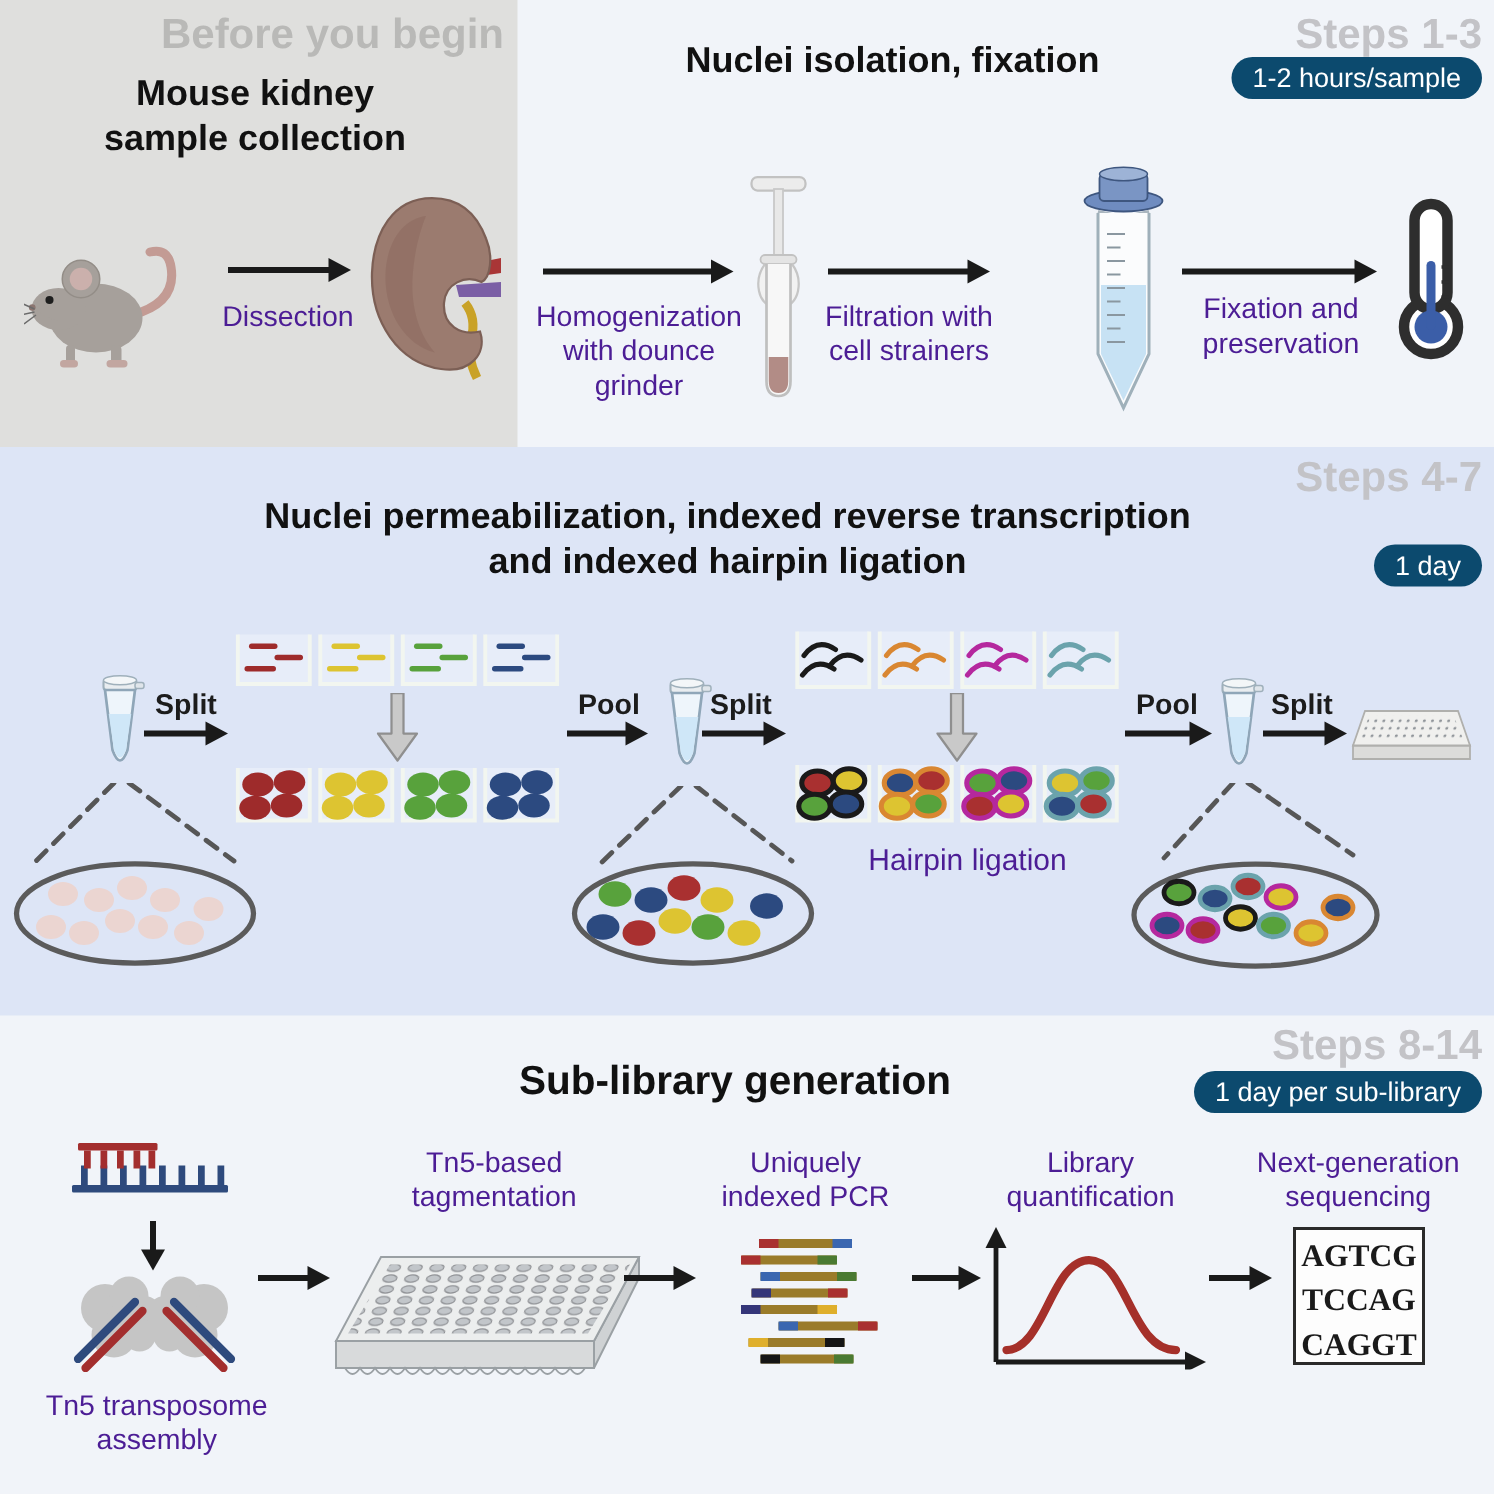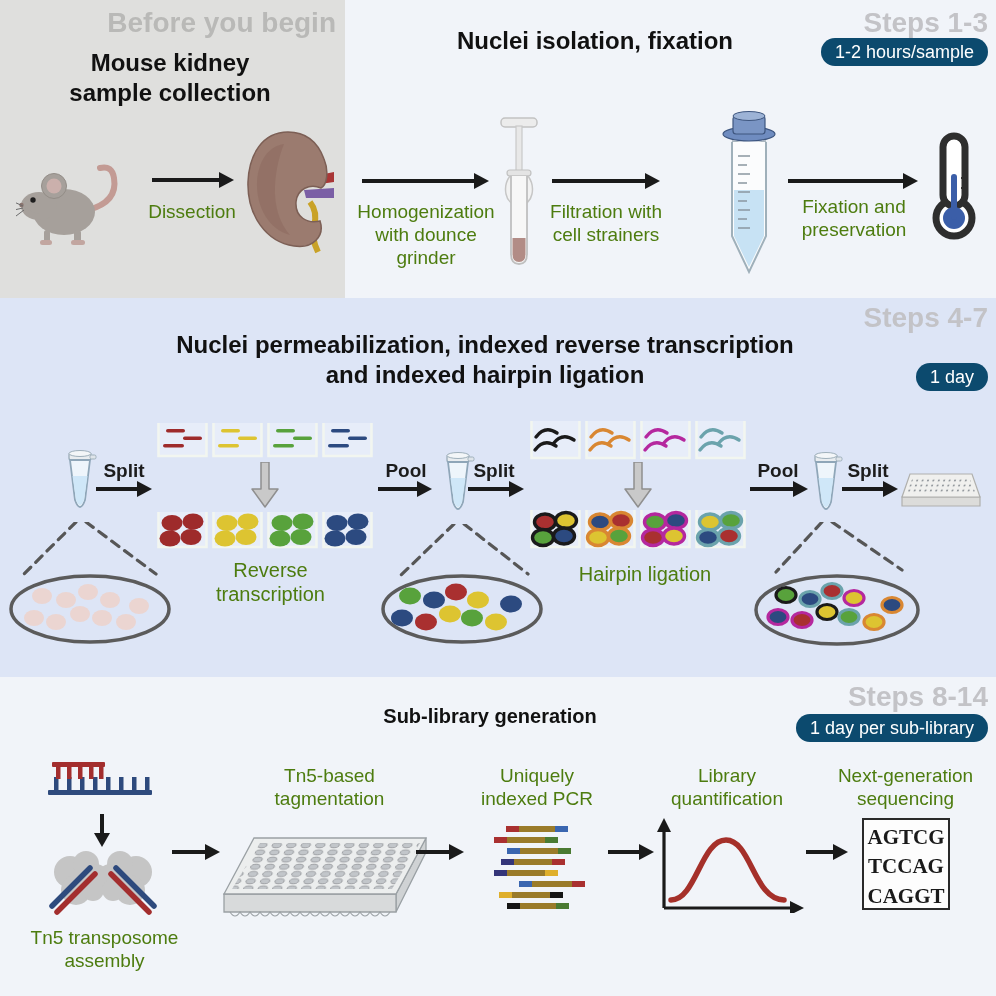--- a/index.html
+++ b/index.html
@@ -5,21 +5,21 @@
   html,body{margin:0;padding:0;background:#fff;}
   #fig{position:relative;width:996px;height:996px;background:#f1f4f9;font-family:"Liberation Sans",sans-serif;color:#1a1a1a;overflow:hidden;}
   .abs{position:absolute;}
   .band-gray{left:0;top:0;width:345px;height:298px;background:#dfdfdd;}
   .band-mid{left:0;top:298px;width:996px;height:379px;background:#dde5f6;}
   .kicker{font-weight:bold;font-size:28px;line-height:1.1;color:#c3c3c7;}
   .kicker.on-gray{color:#b9b9b7;}
   .sec-title{font-weight:bold;font-size:24px;line-height:1.25;text-align:center;color:#111;}
   .sec-title span{display:block;}
   .badge{background:#0c4a6e;color:#fff;font-size:18px;line-height:1;border-radius:15px;padding:5px 14px;display:inline-block;}
-  .lbl{font-size:19px;line-height:1.22;text-align:center;color:#4d7c0f;}
+  .lbl{font-size:19px;line-height:1.22;text-align:center;color:#4c1d95;}
   .lbl span{display:block;}
   .flow-lbl{font-size:19px;text-align:center;color:#1c1c1c;width:56px;font-weight:bold;}
   .harrow{height:3.5px;background:#1a1a1a;}
   .harrow::after{content:'';position:absolute;left:100%;margin-left:-3px;top:50%;transform:translateY(-50%);
     border-left:15px solid #1a1a1a;border-top:8px solid transparent;border-bottom:8px solid transparent;}
   .varrow{width:3.5px;background:#1a1a1a;}
   .varrow::after{content:'';position:absolute;top:100%;margin-top:-3px;left:50%;transform:translateX(-50%);
     border-top:14px solid #1a1a1a;border-left:8px solid transparent;border-right:8px solid transparent;}
   .ngs-box{width:88px;height:92px;background:#fdfdfd;border:2.5px solid #2a2a2a;box-sizing:border-box;
     font-family:"Liberation Serif",serif;font-weight:bold;font-size:21px;line-height:1.4;text-align:center;padding-top:3px;}
@@ -194,24 +194,20 @@
         <ellipse cx="144" cy="26" rx="10.5" ry="8"></ellipse>
       </g>
     <g fill="#2c4a80">
         <ellipse cx="180" cy="12" rx="10.5" ry="8"></ellipse>
         <ellipse cx="201" cy="10.5" rx="10.5" ry="8"></ellipse>
         <ellipse cx="178" cy="27.5" rx="10.5" ry="8"></ellipse>
         <ellipse cx="199" cy="26" rx="10.5" ry="8"></ellipse>
       </g>
   </svg>
 
-  <div class="abs lbl" style="left:198px;top:558px;width:145px;font-size:20px;">
-    <span>Reverse</span>
-    <span>transcription</span>
-  </div>
 
   <svg class="abs" style="left:8px;top:522px;" width="165" height="56" viewBox="0 0 165 56">
     <line x1="68" y1="0" x2="14" y2="54" stroke="#565656" stroke-width="3.2" stroke-dasharray="9 7" stroke-linecap="round"></line>
     <line x1="78" y1="0" x2="148" y2="52" stroke="#565656" stroke-width="3.2" stroke-dasharray="9 7" stroke-linecap="round"></line>
   </svg>
   <svg class="abs" style="left:8px;top:573px;" width="165" height="72" viewBox="0 0 165 72">
     <ellipse cx="82" cy="36" rx="79" ry="33" fill="none" stroke="#5b5b5b" stroke-width="3.5"></ellipse>
     <g fill="#ebd5d1">
       <ellipse cx="34" cy="23" rx="10" ry="8"></ellipse>
         <ellipse cx="58" cy="27" rx="10" ry="8"></ellipse>
@@ -360,21 +356,21 @@
     <ellipse cx="77" cy="42" rx="10" ry="7.5" fill="#ddc431" stroke="#1a1a1a" stroke-width="3.2"></ellipse>
     <ellipse cx="28" cy="47" rx="10" ry="7.5" fill="#2c4a80" stroke="#b5289e" stroke-width="3.2"></ellipse>
     <ellipse cx="52" cy="50" rx="10" ry="7.5" fill="#a93030" stroke="#b5289e" stroke-width="3.2"></ellipse>
     <ellipse cx="99" cy="47" rx="10" ry="7.5" fill="#58a23c" stroke="#6ba3ac" stroke-width="3.2"></ellipse>
     <ellipse cx="124" cy="52" rx="10" ry="7.5" fill="#ddc431" stroke="#d98732" stroke-width="3.2"></ellipse>
     <ellipse cx="142" cy="35" rx="10" ry="7.5" fill="#2c4a80" stroke="#d98732" stroke-width="3.2"></ellipse>
   </svg>
 
   <div class="abs kicker" style="top:682px;right:8px;">Steps 8-14</div>
   <div class="abs" style="top:714px;right:8px;"><span class="badge">1 day per sub-library</span></div>
-  <div class="abs sec-title" style="top:704px;left:280px;width:420px;font-size:20px;">Sub-library generation</div>
+  <div class="abs sec-title" style="top:704px;left:280px;width:420px;font-size:27px;">Sub-library generation</div>
 
   <svg class="abs" style="left:46px;top:760px;" width="112" height="50" viewBox="0 0 112 50">
     <rect x="2" y="30" width="104" height="5" rx="1" fill="#2e4a7d"></rect>
     <g fill="#2e4a7d">
         <rect x="8" y="17" width="4.5" height="13"></rect>
         <rect x="21" y="17" width="4.5" height="13"></rect>
         <rect x="34" y="17" width="4.5" height="13"></rect>
         <rect x="47" y="17" width="4.5" height="13"></rect>
         <rect x="60" y="17" width="4.5" height="13"></rect>
         <rect x="73" y="17" width="4.5" height="13"></rect>

